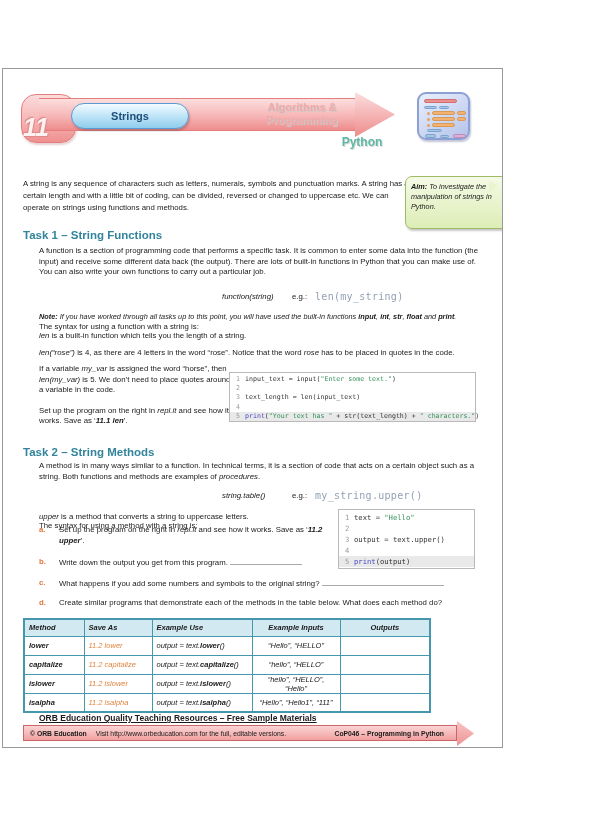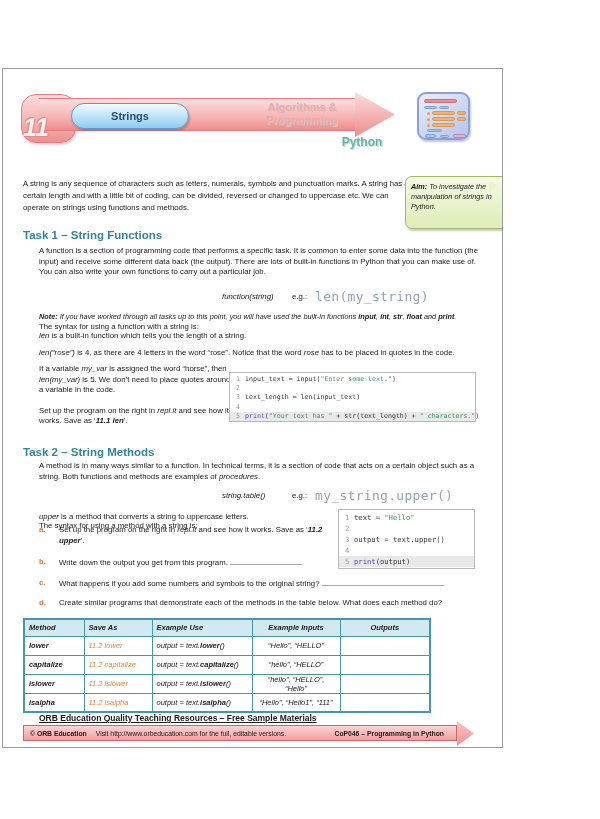--- a/index.html
+++ b/index.html
@@ -73,21 +73,21 @@
   .t2-heading { left:20px; top:377px; }
 
   .t1-para1 { left:36px; top:177px; width:444px; line-height:10.5px; }
   .syntax-line { height:12px; width:450px; }
   .s1-line { left:36px; top:222px; }
   .s2-line { left:36px; top:421px; }
   .syntax-line .intro-seg { position:absolute; left:0; top:0;margin-top:30px; }
   .syntax-line .code-seg  { position:absolute; left:183px; top:0; font-style:italic; }
   .syntax-line .eg-seg    { position:absolute; left:253px; top:0; }
   .syntax-line .egcode-seg{ position:absolute; left:276px; top:0;
-     font-family:"DejaVu Sans Mono",monospace; font-size:13px; color:#93a1b4; letter-spacing:.3px;text-align:right; }
+     font-family:"DejaVu Sans Mono",monospace; font-size:10px; color:#93a1b4; letter-spacing:.3px;text-align:right; }
 
   .note-line { left:36px; top:243px; width:460px; font-size:7.3px; white-space:nowrap; }
   .len-line  { left:36px; top:261px; width:455px; }
   .rose-line { left:36px; top:278px; width:460px; white-space:nowrap; }
 
   .t1-col { left:36px; top:295px; width:192px; line-height:10.5px; }
   .t1-col p + p { margin-top:10px; }
 
   
   .code-box { background:#fff; border:1px solid #b9b9b9; font-family:"DejaVu Sans Mono",monospace; color:#333; }

